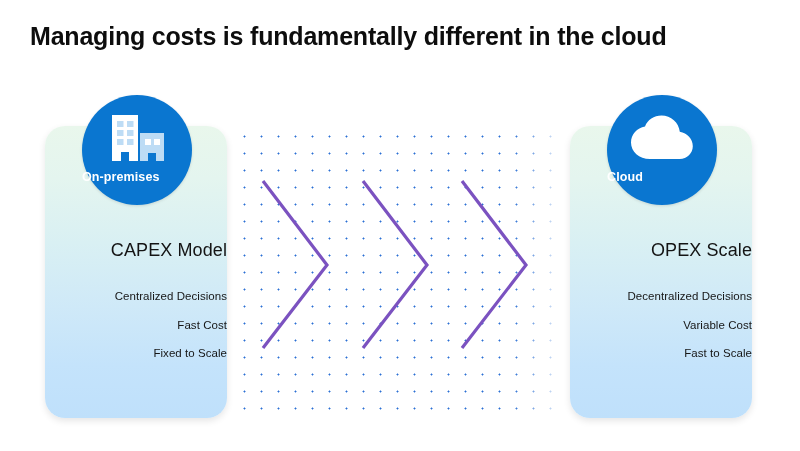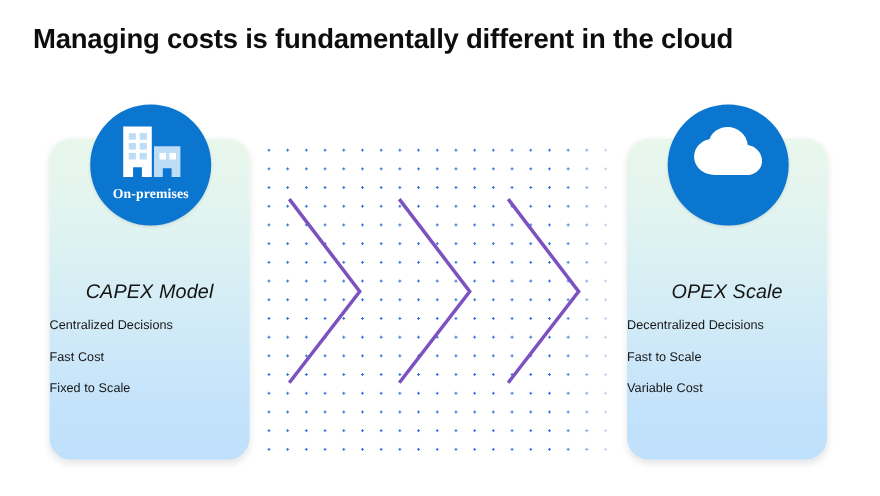--- a/index.html
+++ b/index.html
@@ -54,34 +54,33 @@
                 #bfe0fb 100%);
     box-shadow: 0 3px 7px rgba(0,0,0,0.10);
   }
   .card.left  { left: 45px; }
   .card.right { left: 570px; }
 
   .card-title {
     position: absolute;
     left: 0;
     right: 0;
-    top: 129px;
-    text-align: center;
+    top: 114px;
+    text-align: right;
     font-size: 18px;
     font-weight: normal;
     color: #141414;
     letter-spacing: 0.1px;
-    font-style: italic;
   }
   .card-list {
     position: absolute;
     left: 0;
     right: 0;
     top: 165px;
-    text-align: left;
+    text-align: right;
   }
   .card-list .card-item {
     font-size: 11.5px;
     color: #161616;
     line-height: 1;
     margin-bottom: 17px;
     letter-spacing: 0.05px;
   }
   .card-list .card-item:last-child { margin-bottom: 0; }
 
@@ -96,26 +95,25 @@
     box-shadow: 0 1px 3px rgba(0,0,0,0.12);
   }
   .badge.left  { left: 82px; }
   .badge.right { left: 607px; }
 
   .badge-label {
     position: absolute;
     left: 0;
     right: 0;
     bottom: 21px;
-    text-align: center;
+    text-align: left;
     color: #ffffff;
     font-size: 12.5px;
     font-weight: bold;
     letter-spacing: 0.1px;
-    font-family: Liberation Serif, serif;
   }
   .badge-glyph {
     position: absolute;
     left: 0;
     right: 0;
     top: 14px;
     height: 58px;
     display: flex;
     align-items: center;
     justify-content: center;
@@ -163,22 +161,22 @@
       <div class="card-item">Centralized Decisions</div>
       <div class="card-item">Fast Cost</div>
       <div class="card-item">Fixed to Scale</div>
     </div>
   </div>
 
   <div class="card right">
     <div class="card-title">OPEX Scale</div>
     <div class="card-list">
       <div class="card-item">Decentralized Decisions</div>
+      <div class="card-item">Variable Cost</div>
       <div class="card-item">Fast to Scale</div>
-      <div class="card-item">Variable Cost</div>
     </div>
   </div>
 
   <div class="middle">
     <div class="dotgrid"></div>
     <svg class="chevrons" viewBox="0 0 332 292" width="332" height="292">
       <g fill="none" stroke="#7b52c0" stroke-width="3.2" stroke-linecap="butt" stroke-linejoin="miter">
         <polyline points="31,59 95,143 31,226"></polyline>
         <polyline points="131,59 195,143 131,226"></polyline>
         <polyline points="230,59 294,143 230,226"></polyline>
@@ -212,15 +210,16 @@
       <svg width="64" height="46" viewBox="0 0 64 46" aria-hidden="true">
         <path fill="#ffffff" d="M20 44
           C9 44 1 36.5 1 27.5
           C1 19.5 7 12.8 15 11.5
           C17.5 4.8 24 0.5 31.5 0.5
           C41 0.5 48.8 7.6 49.8 16.8
           C57.2 17.9 62.8 24 62.8 31.3
           C62.8 38.3 57 44 49.8 44 Z"></path>
       </svg>
     </div>
+    <div class="badge-label">Cloud</div>
   </div>
 
 </div>
 
 </body></html>

